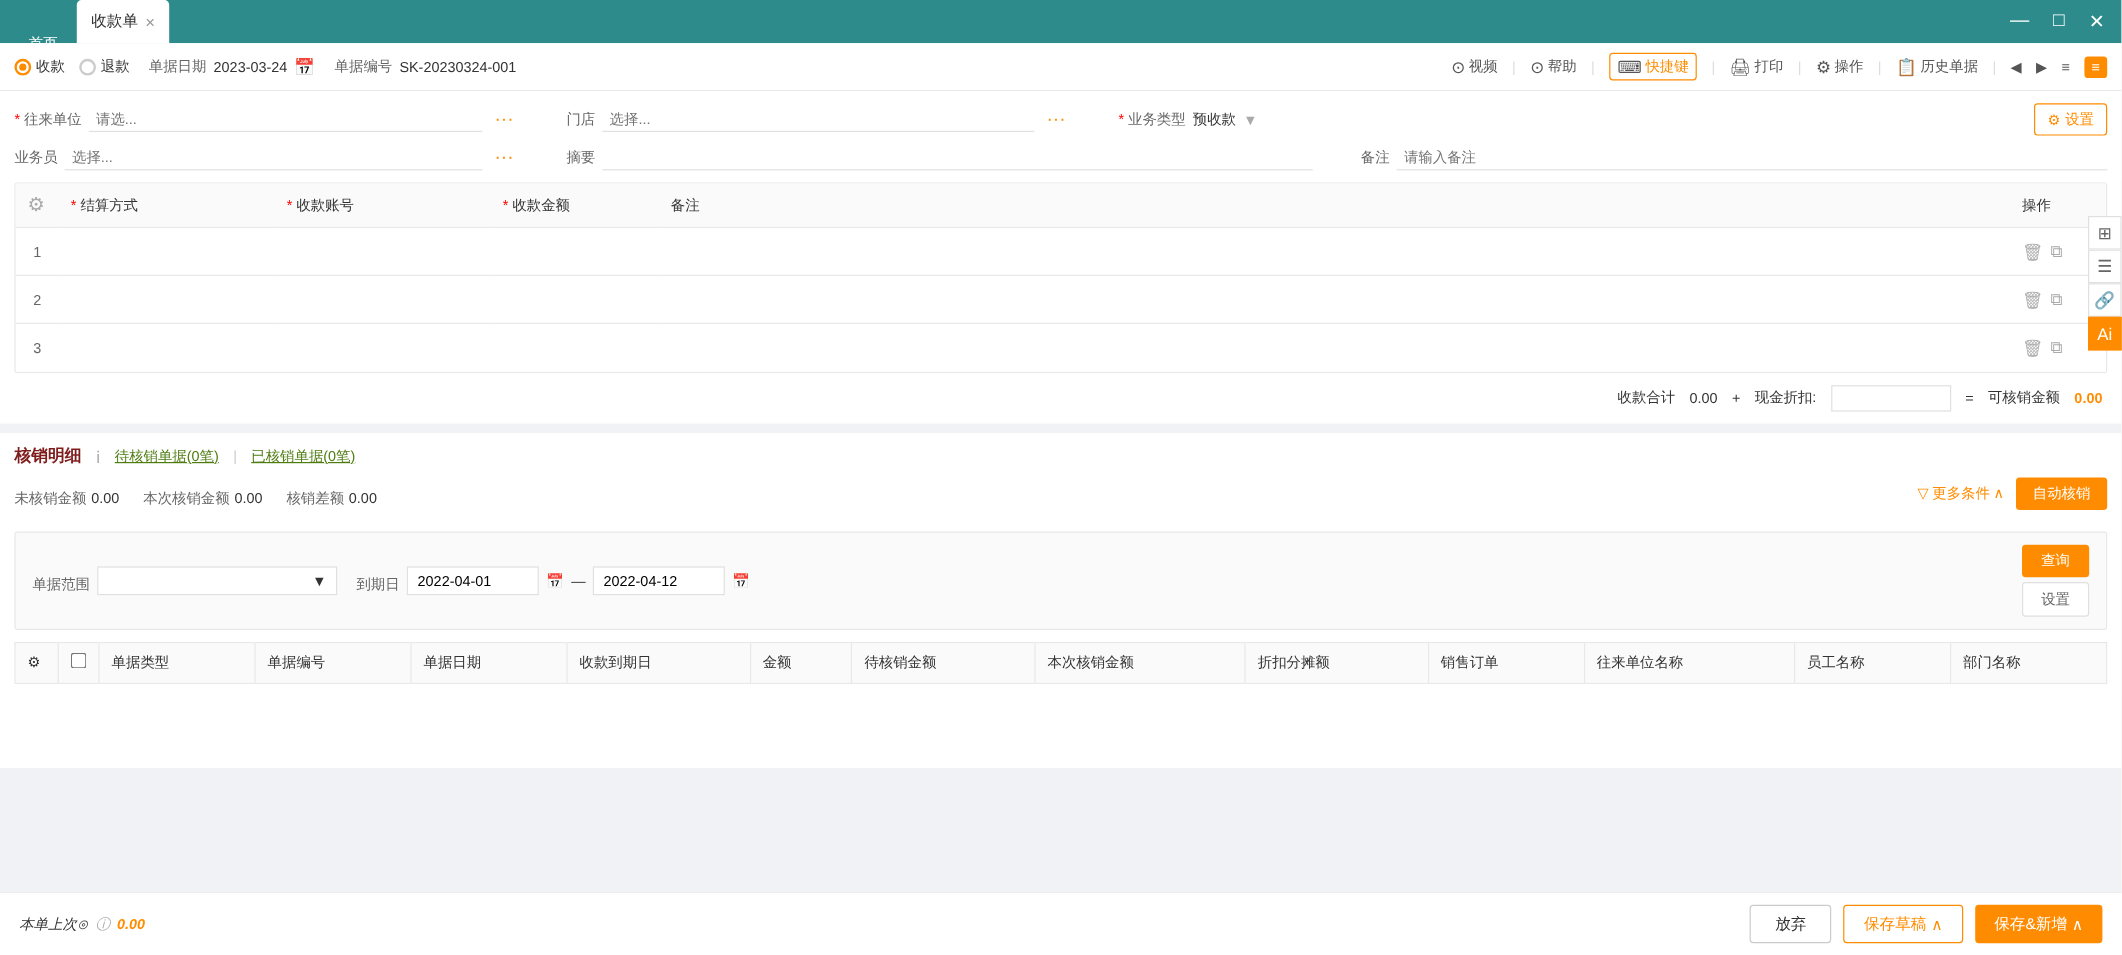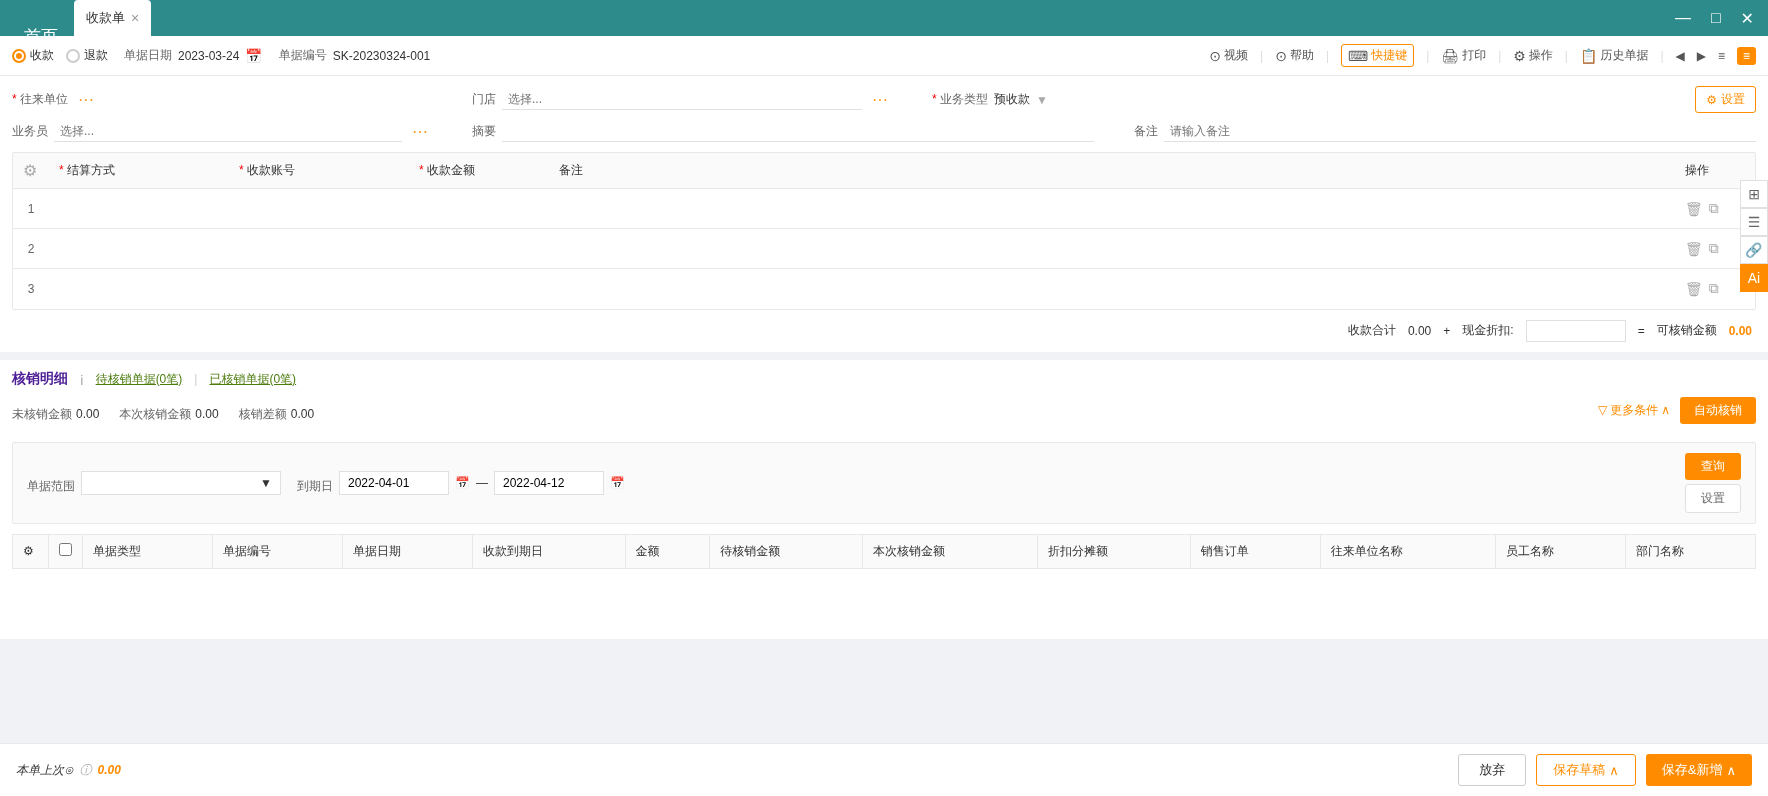--- a/index.html
+++ b/index.html
@@ -12,21 +12,21 @@
       background: #2e8b8b;
       height: 36px;
       padding: 0 8px;
     }
     .tab-home {
       color: #fff;
       padding: 0 16px;
       height: 100%;
       display: flex;
       align-items: center;
-      font-size: 17px;
+      font-size: 12px;
       cursor: pointer;
       margin-top: 36px;
     }
     .tab-active {
       background: #fff;
       color: #333;
       padding: 0 12px;
       height: 100%;
       display: flex;
       align-items: center;
@@ -275,21 +275,21 @@
     }
     .hexiao-header {
       display: flex;
       align-items: center;
       gap: 12px;
       margin-bottom: 8px;
     }
     .hexiao-title {
       font-size: 14px;
       font-weight: bold;
-      color: #4c1d95;
+      color: #7f1d1d;
     }
     .hexiao-info-icon {
       color: #aaa;
       font-size: 14px;
       cursor: pointer;
     }
     .hexiao-tab {
       color: #4d7c0f;
       font-size: 12px;
       cursor: pointer;
@@ -588,20 +588,21 @@
         <div class="toolbar-action">≡</div>
         <div style="background:#ff8c00;color:#fff;padding:2px 6px;border-radius:3px;cursor:pointer;">≡</div>
       </div>
     </div>
 
     <div class="form-area">
       <div class="form-row">
 
         <div class="form-field" style="max-width:420px;">
           <span class="form-field-label required">往来单位</span>
+          <input class="form-input" style="width: 260px;" placeholder="请选...">
           <span class="more-btn">···</span>
         </div>
 
         <div class="form-field" style="max-width:420px; margin-left:40px;">
           <span class="form-field-label">门店</span>
           <input class="form-input" style="width: 300px;" placeholder="选择...">
           <span class="more-btn">···</span>
         </div>
 
         <div class="form-field" style="margin-left:40px;">

